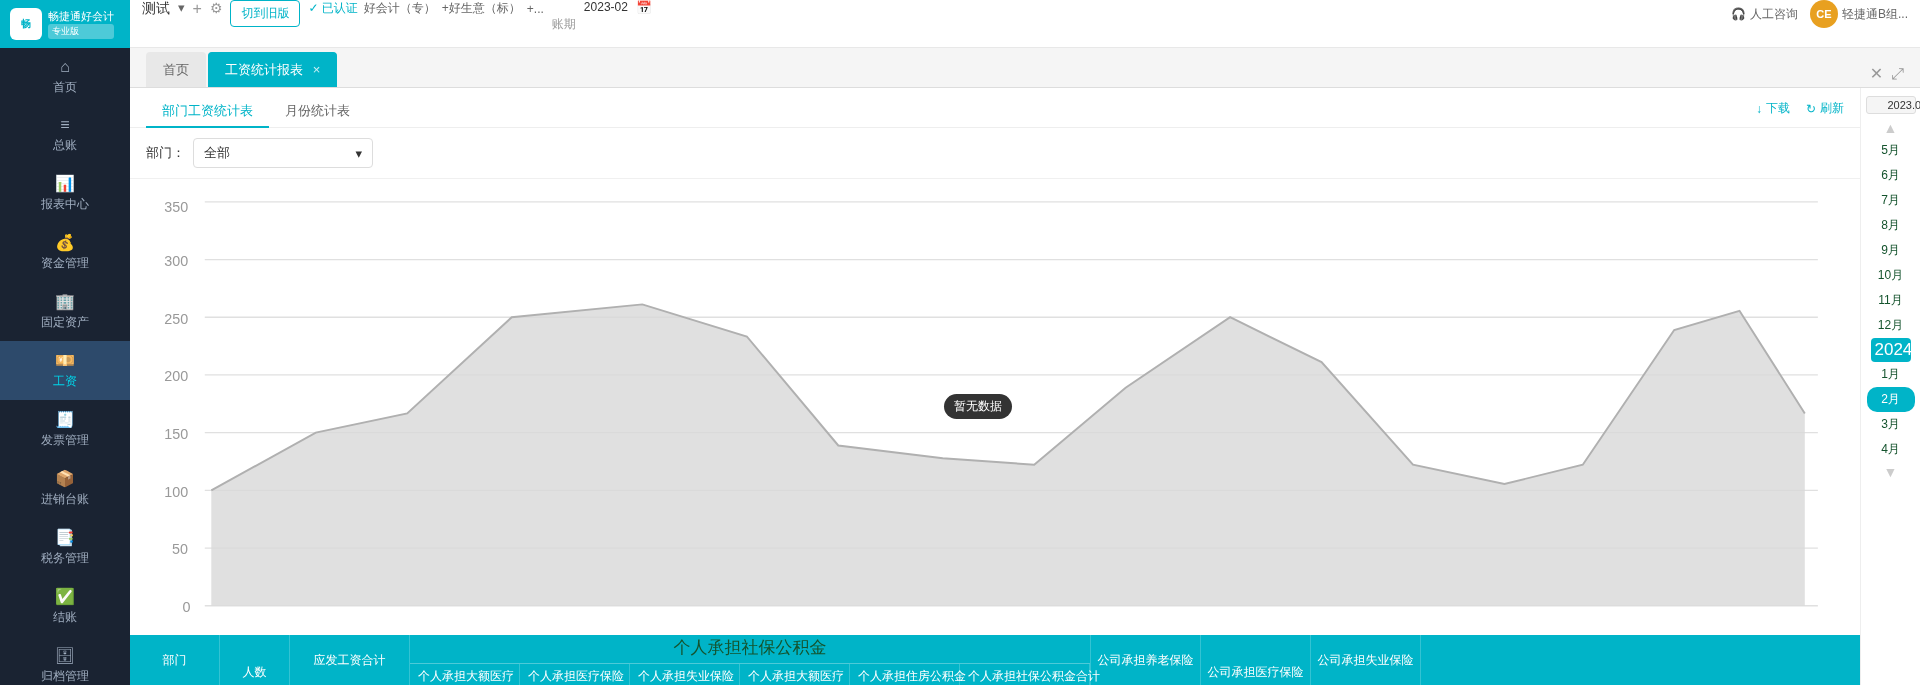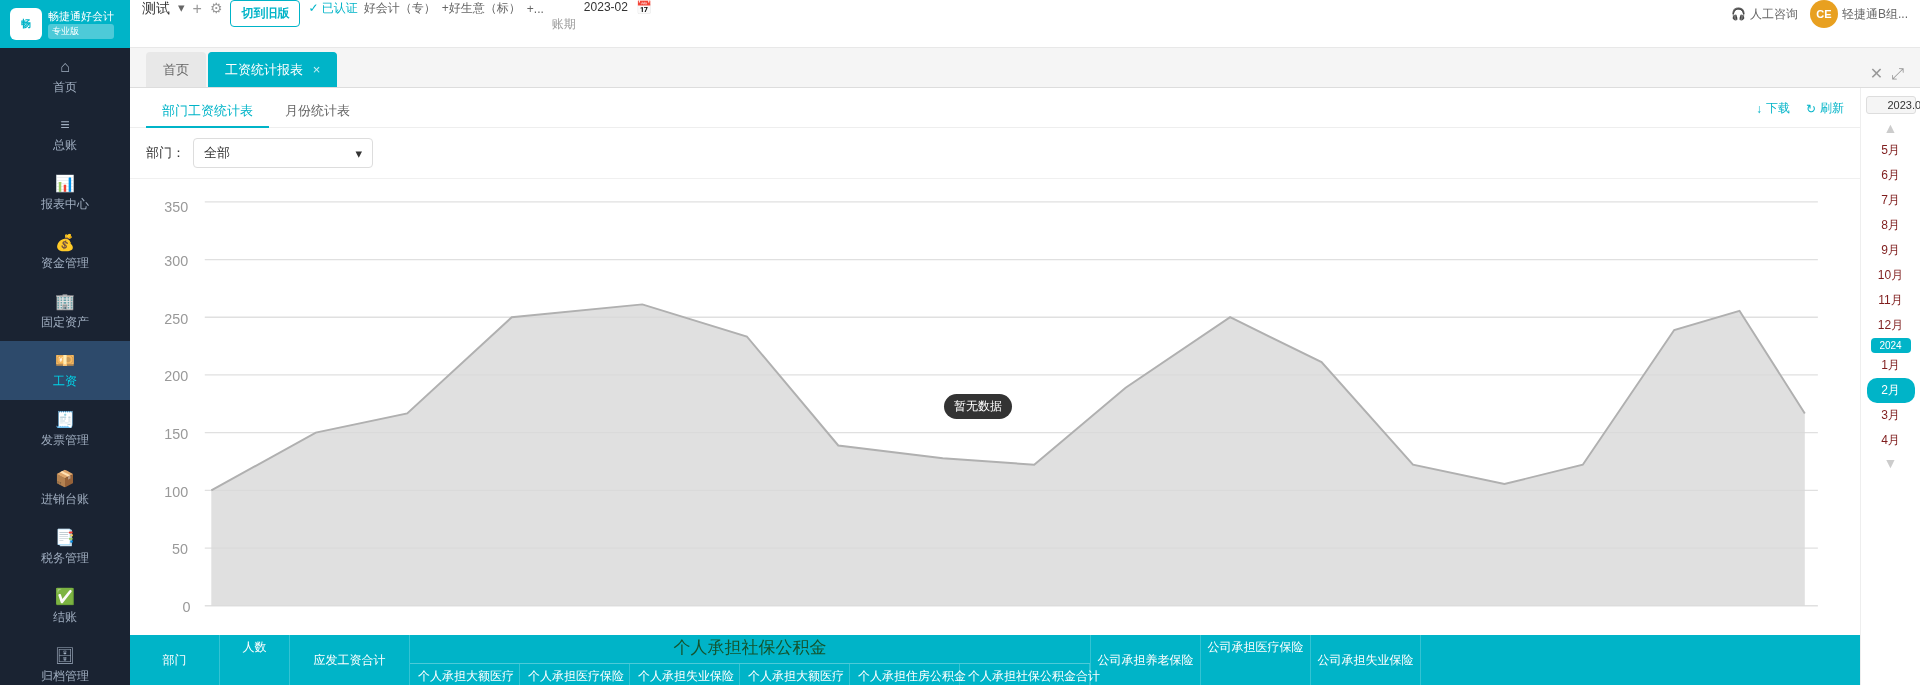--- a/index.html
+++ b/index.html
@@ -85,21 +85,20 @@
     .topbar-title { font-size: 14px; color: #333; }
     .topbar-dropdown { color: #666; cursor: pointer; }
     .topbar-btn {
       padding: 4px 10px;
       border: 1px solid #00b4c8;
       color: #00b4c8;
       border-radius: 4px;
       cursor: pointer;
       font-size: 12px;
       background: white;
-      font-weight: bold;
     }
     .topbar-status {
       display: flex;
       align-items: center;
       gap: 6px;
       font-size: 12px;
       color: #666;
     }
     .status-certified { color: #00b4c8; }
     .topbar-right {
@@ -283,33 +282,33 @@
       padding: 8px 0;
       flex-shrink: 0;
       position: relative;
       overflow-y: auto;
     }
     .month-item {
       width: 48px;
       text-align: center;
       padding: 4px 2px;
       font-size: 12px;
-      color: #7f1d1d;
+      color: #14532d;
       cursor: pointer;
       border-radius: 4px;
     }
     .month-item.active {
       background: #00b4c8;
       color: white;
       border-radius: 10px;
     }
     .month-item.year-tag {
       background: #00b4c8;
       color: white;
-      font-size: 10px;
+      font-size: 17px;
       border-radius: 4px;
       padding: 2px 4px;
       width: 40px;
     }
     .panel-arrow { color: #ccc; font-size: 14px; cursor: pointer; padding: 2px; }
     .year-input {
       font-size: 11px;
       color: #333;
       text-align: center;
       background: #f5f5f5;
@@ -490,21 +489,21 @@
           
           <div class="chart-tooltip">暂无数据</div>
         </div>
       </div>
 
       <div class="table-header">
         <div style="display:flex;height:100%;align-items:center;flex-shrink:0;">
           <div class="th-cell" style="width:90px;height:100%;display:flex;align-items:center;justify-content:center;">
             <span>部门</span>
           </div>
-          <div class="th-cell" style="width:70px;height:100%;display:flex;align-items:flex-start;justify-content:center;">
+          <div class="th-cell" style="width:70px;height:100%;display:flex;align-items:flex-end;justify-content:center;">
             <span>人数</span>
           </div>
           <div class="th-cell" style="width:120px;height:100%;display:flex;align-items:center;justify-content:center;">
             <span>应发工资合计</span>
           </div>
         </div>
 
         <div style="display:flex;flex-direction:column;flex-shrink:0;border-right:1px solid rgba(255,255,255,0.2);">
           <div style="color:#14532d;font-size:17px;text-align:center;padding:4px 8px;border-bottom:1px solid rgba(255,255,255,0.3);">个人承担社保公积金</div>
           <div style="display:flex;">
@@ -526,21 +525,21 @@
             <div class="th-cell" style="width:130px;">
               <span>个人承担社保公积金合计</span>
             </div>
           </div>
         </div>
 
         <div style="display:flex;height:100%;align-items:center;flex-shrink:0;">
           <div class="th-cell" style="width:110px;height:100%;display:flex;align-items:center;justify-content:center;">
             <span>公司承担养老保险</span>
           </div>
-          <div class="th-cell" style="width:110px;height:100%;display:flex;align-items:flex-start;justify-content:center;">
+          <div class="th-cell" style="width:110px;height:100%;display:flex;align-items:flex-end;justify-content:center;">
             <span>公司承担医疗保险</span>
           </div>
           <div class="th-cell" style="width:110px;height:100%;display:flex;align-items:center;justify-content:center;">
             <span>公司承担失业保险</span>
           </div>
         </div>
       </div>
     </div>
 
     <div class="right-panel">

